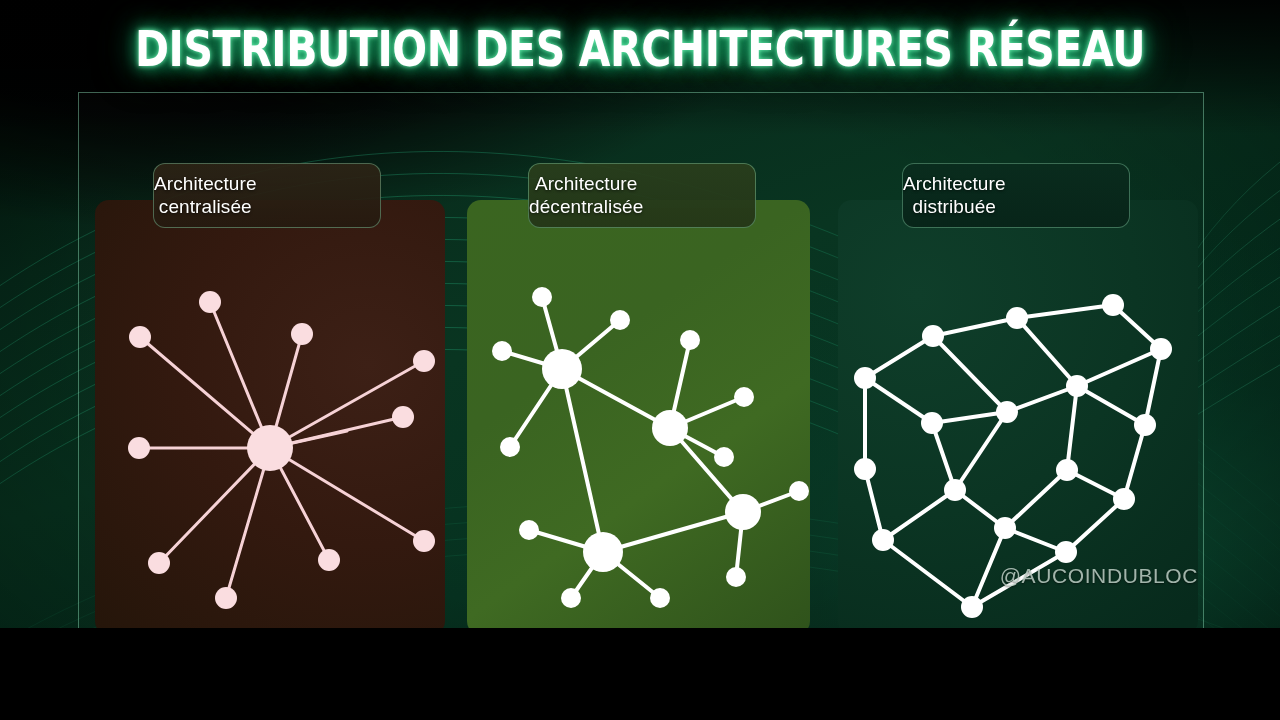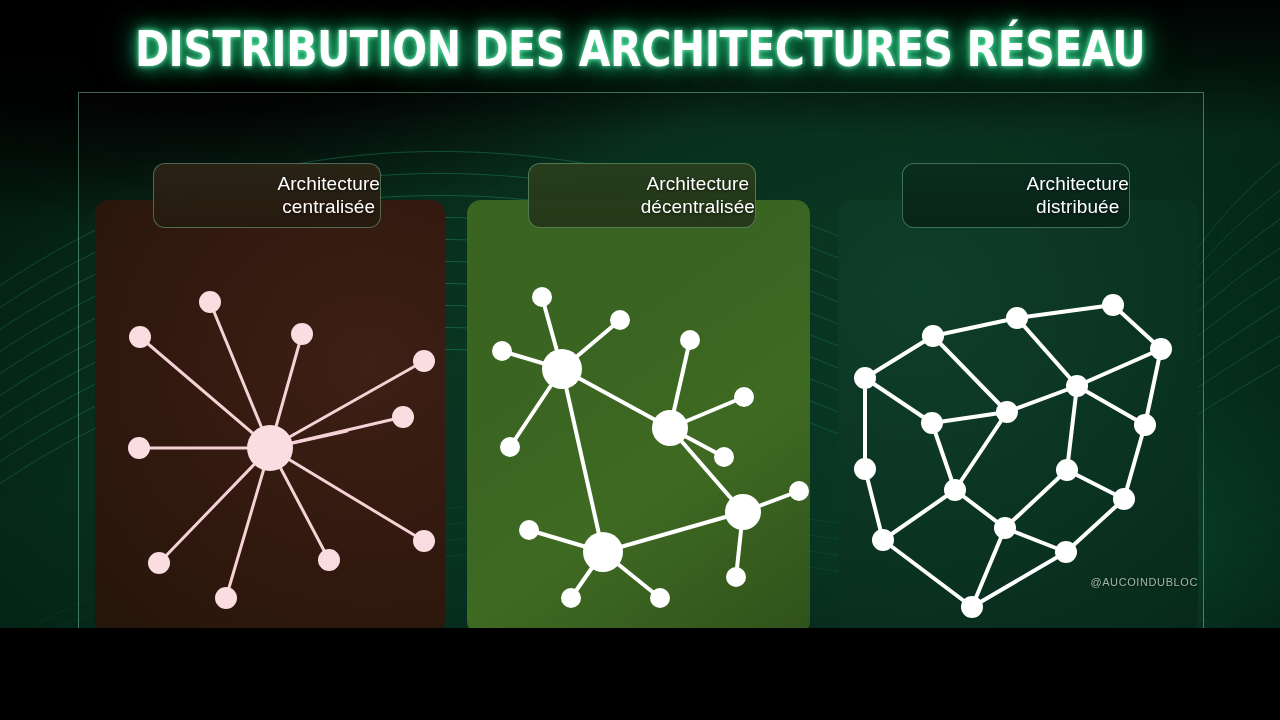--- a/index.html
+++ b/index.html
@@ -78,21 +78,21 @@
     background:
       radial-gradient(ellipse 420px 420px at 22% 22%, #0f3e2a 0%, #0b3523 52%, #072a1c 100%);
   }
   .panel svg { position: absolute; inset: 0; width: 100%; height: 100%; }
 
   
   .label-card {
     position: absolute;
     border-radius: 12px;
     border: 1px solid rgba(140,220,175,0.40);
-    display: flex; align-items: center; justify-content: flex-end;
+    display: flex; align-items: center; justify-content: flex-start;
     text-align: center;
     color: #ffffff;
     font-size: 19px;
     line-height: 1.18;
     letter-spacing: 0.1px;
     text-shadow: 0 1px 3px rgba(0,0,0,0.65);
     font-family: "Liberation Sans", sans-serif;
   }
   #label-0 {
     left: 153px; top: 163px; width: 228px; height: 65px;
@@ -105,21 +105,21 @@
   #label-2 {
     left: 902px; top: 163px; width: 228px; height: 65px;
     background: linear-gradient(180deg, rgba(10,44,30,0.94) 0%, rgba(8,36,25,0.96) 100%);
   }
   .label-card span { display: block; }
 
   
   #watermark {
     position: absolute;
     right: 82px; bottom: 40px;
-    font-size: 11px;
+    font-size: 21px;
     letter-spacing: 0.6px;
     color: rgba(196,214,204,0.82);
     font-family: "Liberation Sans", sans-serif;
     text-shadow: 0 1px 2px rgba(0,0,0,0.5);
   }
 </style>
 </head>
 <body>
 
 <div id="stage">

